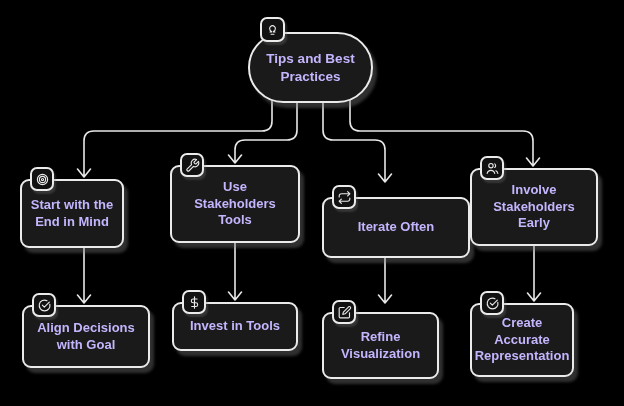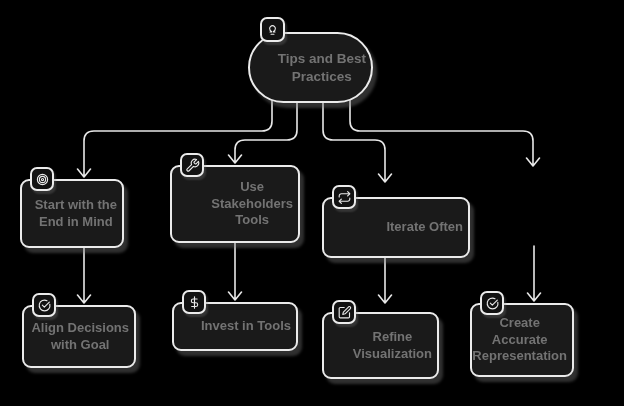--- a/index.html
+++ b/index.html
@@ -6,22 +6,22 @@
   .stage{
     position:relative;width:624px;height:406px;background:#000000;
     font-family:"Liberation Sans",sans-serif;overflow:hidden;
   }
   .connectors{position:absolute;left:0;top:0;width:624px;height:406px;}
   .connectors path{stroke:#e8e8e8;stroke-width:1.6;fill:none;stroke-linecap:round;stroke-linejoin:round;}
   .node{
     position:absolute;box-sizing:border-box;
     background:#1a1a1a;border:2px solid #ebebeb;border-radius:9px;
     box-shadow:4px 5px 3px rgba(125,125,125,.38);
-    display:flex;align-items:center;justify-content:flex-end;
-    color:#737373;font-size:13px;font-weight:700;line-height:1.28;text-align:center;
+    display:flex;align-items:center;justify-content:center;
+    color:#c4b5fd;font-size:13px;font-weight:700;line-height:1.28;text-align:center;
   }
   .node.pill{border-radius:36px;font-size:13.5px;}
   .node-label{white-space:pre-line;padding:2px 5px;}
   .badge{
     position:absolute;top:-14px;left:8px;width:24px;height:24px;box-sizing:border-box;
     background:#121212;border:2px solid #ebebeb;border-radius:7px;
     display:flex;align-items:center;justify-content:center;
     box-shadow:2px 3px 2px rgba(120,120,120,.3);
   }
   .node.pill .badge{top:-17px;left:10px;width:25px;height:25px;}
@@ -82,22 +82,35 @@
       <svg viewBox="0 0 24 24">
         <path d="m17 2.5 3.5 3.5L17 9.5"></path>
         <path d="M3.5 11V9.5A3.5 3.5 0 0 1 7 6h13"></path>
         <path d="m7 21.5-3.5-3.5L7 14.5"></path>
         <path d="M20.5 13v1.5a3.5 3.5 0 0 1-3.5 3.5h-13"></path>
       </svg>
     </div>
     <div class="node-label">Iterate Often</div>
   </div>
 
+  <div class="node" style="left:470px;top:168px;width:128px;height:78px">
+    <div class="badge">
+      <svg viewBox="0 0 24 24">
+        <circle cx="9.5" cy="7.5" r="3.5"></circle>
+        <path d="M3.5 20c.6-3.2 3-5 6-5s5.4 1.8 6 5"></path>
+        <path d="M15.5 4.6a3.5 3.5 0 0 1 0 5.8"></path>
+        <path d="M17.5 15.5c1.6.7 2.7 2.1 3 4.5"></path>
+      </svg>
+    </div>
+    <div class="node-label">Involve
+Stakeholders
+Early</div>
+  </div>
 
-  <div class="node" style="left:22px;top:305px;width:114px;height:63px">
+  <div class="node" style="left:22px;top:305px;width:128px;height:63px">
     <div class="badge">
       <svg viewBox="0 0 24 24">
         <path d="M20.5 10A8.6 8.6 0 1 1 16 4.3"></path>
         <path d="m8.5 11.5 3.2 3.2 8-8.2"></path>
       </svg>
     </div>
     <div class="node-label">Align Decisions
 with Goal</div>
   </div>
 

